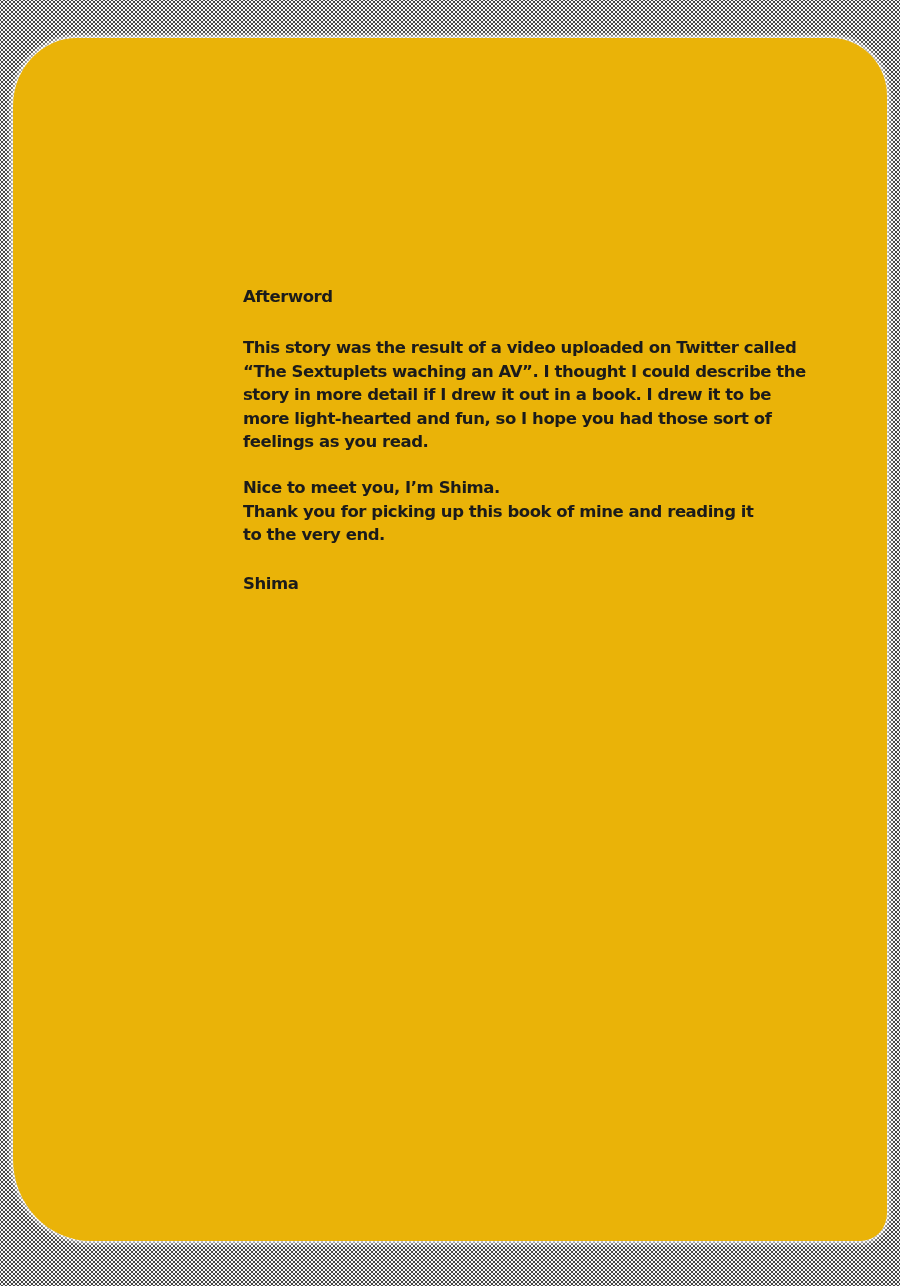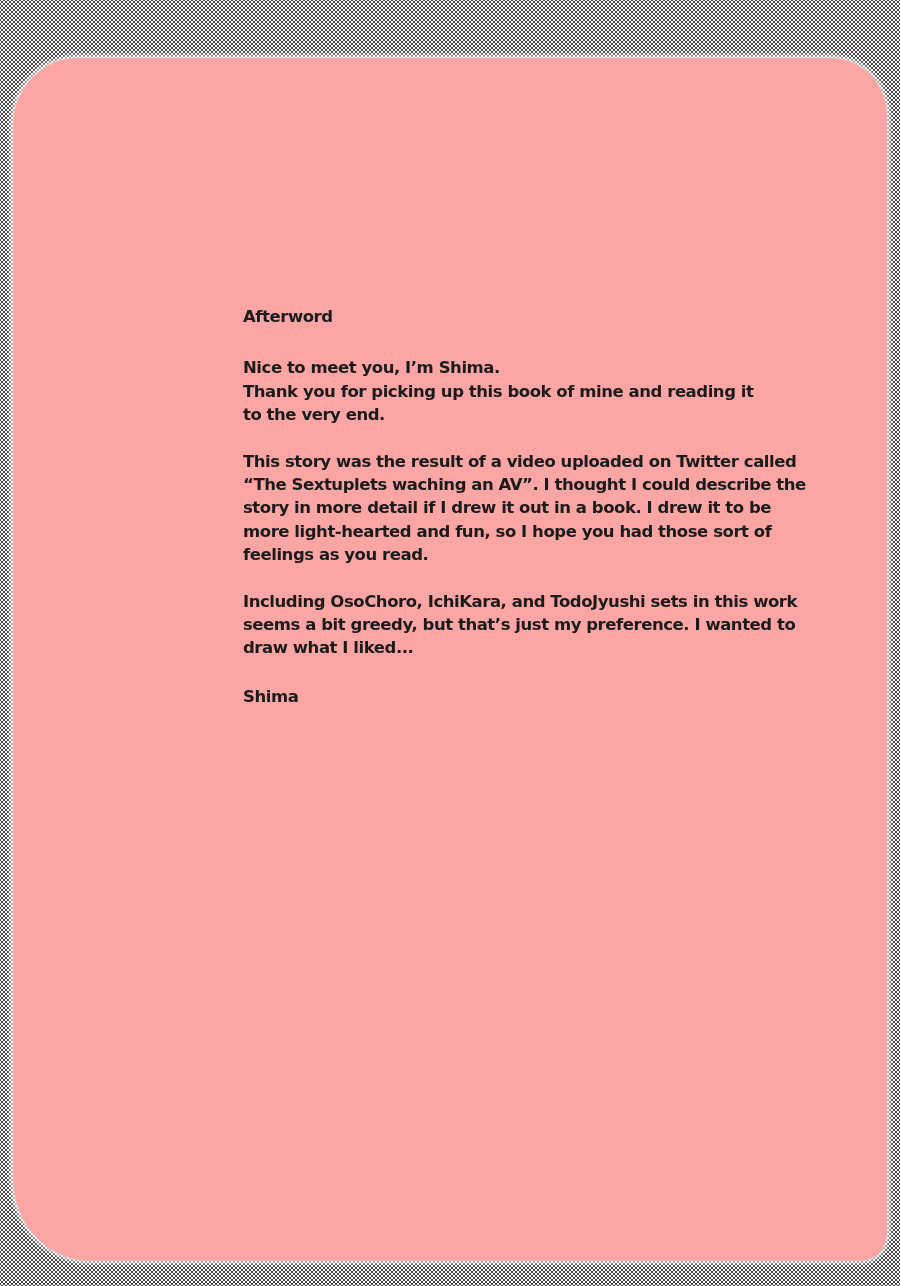--- a/index.html
+++ b/index.html
@@ -21,24 +21,24 @@
     background-image:
       radial-gradient(circle, #444444 0.95px, transparent 1.15px),
       radial-gradient(circle, #444444 0.95px, transparent 1.15px);
     background-size: 4px 4px;
     background-position: 0 0, 2px 2px;
   }
   
   .paper {
     position: absolute;
     left: 13px;
-    top: 58px;
+    top: 38px;
     width: 874px;
     height: 1203px;
-    background: #fca5a5;
+    background: #eab308;
     border-radius: 64px 56px 26px 78px / 68px 58px 28px 82px;
     box-shadow: 0 0 5px 2px rgba(255,255,255,0.9);
   }
   .text-block {
     position: absolute;
     left: 230px;
     top: 247px;
     width: 640px;
     color: #1b1b1b;
     font-family: "DejaVu Sans", "Liberation Sans", sans-serif;
@@ -61,27 +61,24 @@
   }
 </style>
 </head>
 <body>
 
 <div class="scan">
   <div class="halftone-bg"></div>
   <div class="paper">
     <div class="text-block">
       <div class="heading">Afterword</div>
-      <p class="para">Nice to meet you, I’m Shima.
-Thank you for picking up this book of mine and reading it
-to the very end.</p>
       <p class="para">This story was the result of a video uploaded on Twitter called
 “The Sextuplets waching an AV”. I thought I could describe the
 story in more detail if I drew it out in a book. I drew it to be
 more light-hearted and fun, so I hope you had those sort of
 feelings as you read.</p>
-      <p class="para">Including OsoChoro, IchiKara, and TodoJyushi sets in this work
-seems a bit greedy, but that’s just my preference. I wanted to
-draw what I liked...</p>
+      <p class="para">Nice to meet you, I’m Shima.
+Thank you for picking up this book of mine and reading it
+to the very end.</p>
       <div class="signature">Shima</div>
     </div>
   </div>
 </div>
 
 </body></html>

